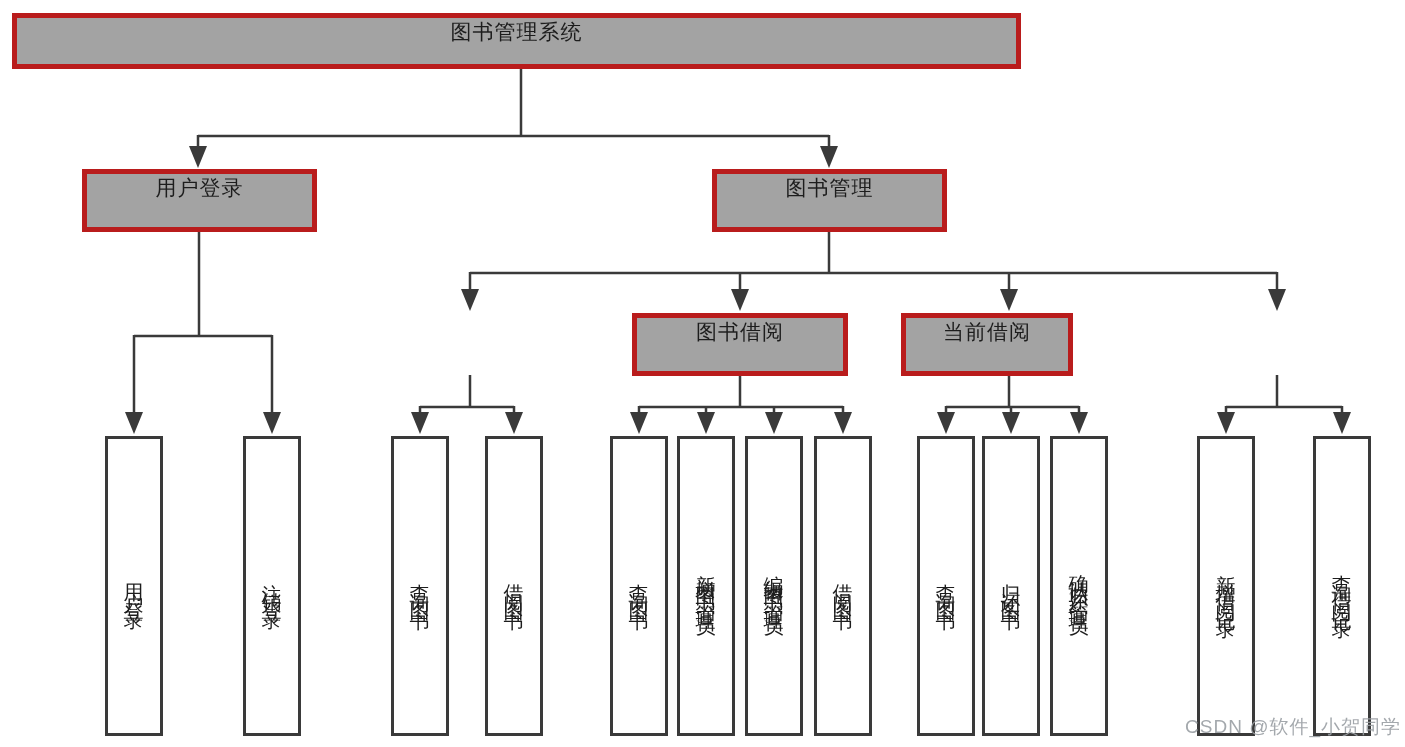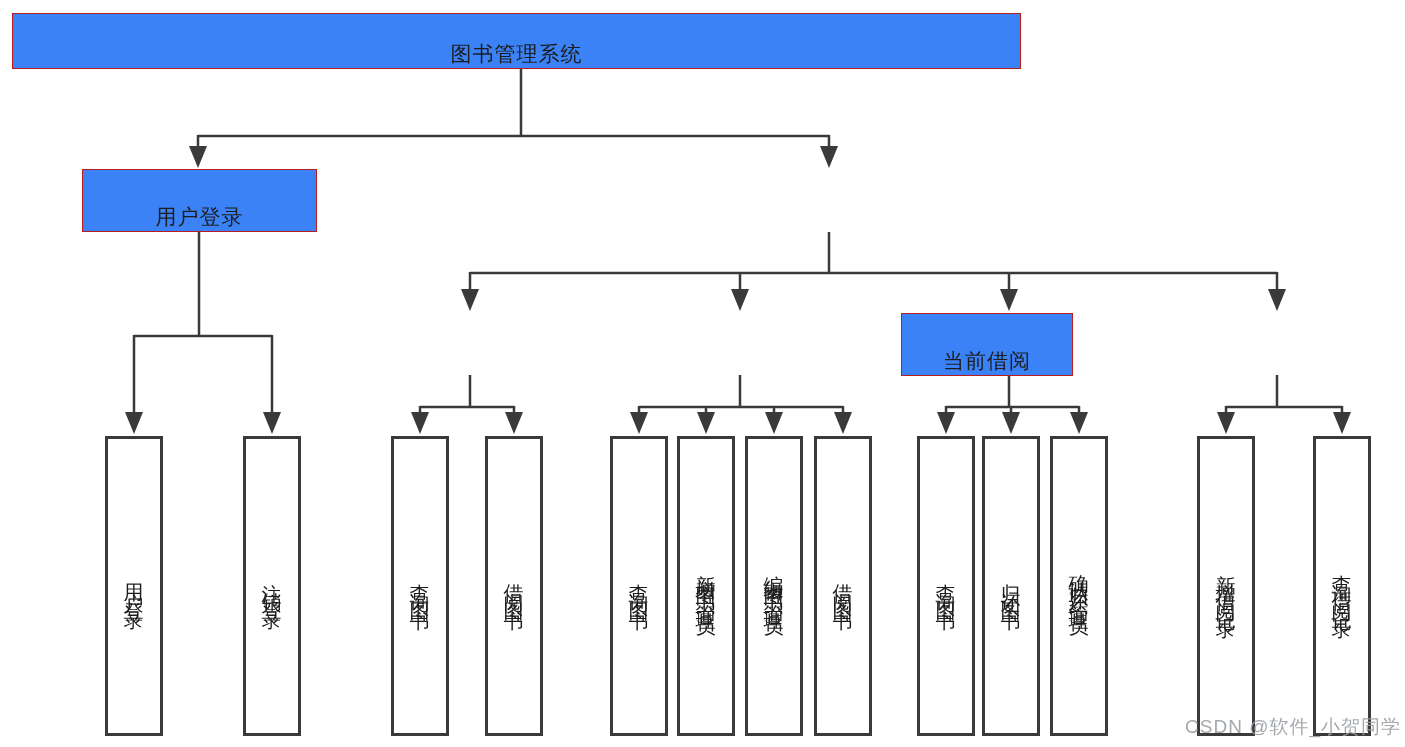--- a/index.html
+++ b/index.html
@@ -7,23 +7,23 @@
     position:relative;
     width:1405px;height:747px;
     background:#ffffff;
     font-family:"Liberation Sans","DejaVu Sans",sans-serif;
     overflow:hidden;
   }
   #connectors{position:absolute;left:0;top:0;width:1405px;height:747px;}
   .hbox{
     position:absolute;
     box-sizing:border-box;
-    border:1px solid #b91c1c;
-    background:#3b82f6;
-    display:flex;align-items:flex-end;justify-content:center;
+    border:5px solid #b91c1c;
+    background:#a3a3a3;
+    display:flex;align-items:flex-start;justify-content:center;
     font-size:21px;color:#1d1d1d;letter-spacing:1px;
     z-index:2;
   }
   .vbox{
     position:absolute;
     box-sizing:border-box;
     border:3px solid #3a3a3a;
     background:#ffffff;
     width:58px;top:436px;height:300px;
     display:flex;align-items:center;justify-content:center;
@@ -94,21 +94,27 @@
     </g>
   </svg>
 
   <div class="hbox" style="left:12px;top:13px;width:1009px;height:56px;">
     <span>图书管理系统</span>
   </div>
 
   <div class="hbox" style="left:82px;top:169px;width:235px;height:63px;">
     <span>用户登录</span>
   </div>
+  <div class="hbox" style="left:712px;top:169px;width:235px;height:63px;">
+    <span>图书管理</span>
+  </div>
 
+  <div class="hbox" style="left:632px;top:313px;width:216px;height:63px;">
+    <span>图书借阅</span>
+  </div>
   <div class="hbox" style="left:901px;top:313px;width:172px;height:63px;">
     <span>当前借阅</span>
   </div>
 
   <div class="vbox" style="left:105px;">
     <span>用户登录</span>
   </div>
   <div class="vbox" style="left:243px;">
     <span>注销登录</span>
   </div>

